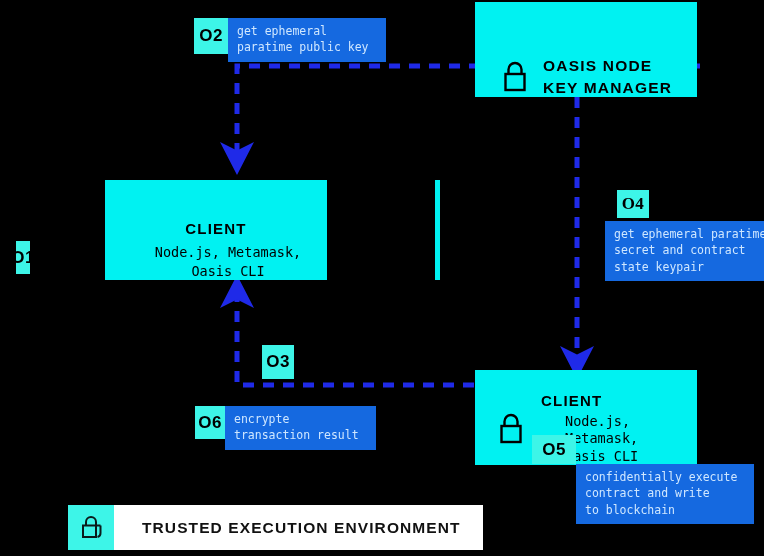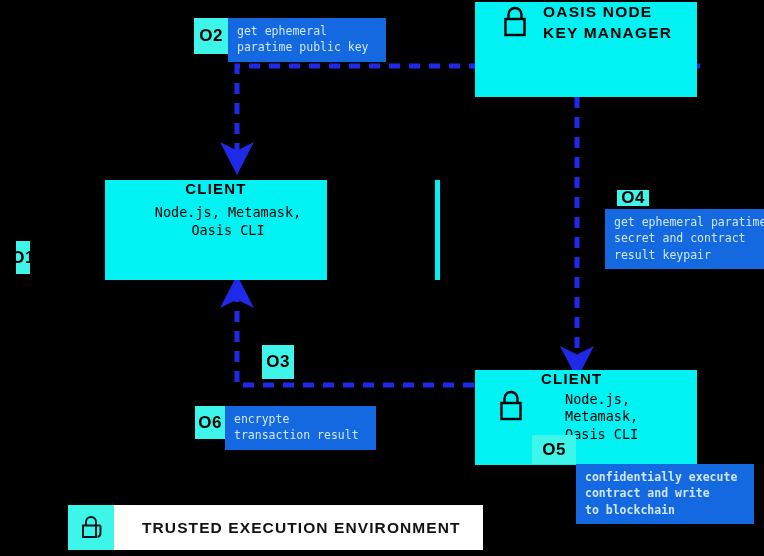--- a/index.html
+++ b/index.html
@@ -8,21 +8,21 @@
     font-family:"Liberation Sans", sans-serif;
     background:#000000;
   }
   .stage{position:absolute;inset:0;}
 
   
   .node{
     position:absolute;
     background:#00f2f2;
     box-sizing:border-box;
-    display:flex;align-items:flex-start;
+    display:flex;align-items:flex-end;
   }
   .node .side{
     position:absolute;top:0;bottom:0;width:5px;background:#00f2f2;
   }
   .node-title{
     font-weight:bold;letter-spacing:1.2px;color:#000;
     font-family:"Liberation Sans", sans-serif;
   }
   .node-sub{
     color:#000;font-family:"DejaVu Sans Mono", monospace;
@@ -85,29 +85,29 @@
   #callout-02 .badge{width:34px;height:36px;}
   
   #callout-03{left:250px;top:345px;}
   #callout-03 .badge{width:32px;height:34px;}
   
   #callout-06{left:183px;top:406px;}
   #callout-06 .badge{width:30px;height:33px;}
 
   
   #callout-04{position:absolute;left:605px;top:190px;display:flex;flex-direction:column;align-items:flex-start;}
-  #callout-04 .badge{width:32px;height:16px;}
+  #callout-04 .badge{width:32px;height:28px;font-family:Liberation Serif, serif;}
   #callout-04 .lbl{margin-top:3px;}
 
   
   #callout-05{position:absolute;left:576px;top:435px;}
   #callout-05 .badge{
     position:absolute;right:-0px;top:0px;width:44px;height:29px;
   }
-  #callout-05 .lbl{position:absolute;left:0;top:29px;font-weight:bold;}
+  #callout-05 .lbl{position:absolute;left:0;top:29px;}
 
   
   .arrows{position:absolute;inset:0;pointer-events:none;}
 
   
   #tee{
     position:absolute;left:68px;top:505px;display:flex;align-items:stretch;
   }
   #tee-icon{
     width:46px;height:45px;background:#3df5e8;
@@ -200,21 +200,21 @@
   </div>
 
   <div class="callout" id="callout-03">
     <div class="badge">O3</div>
   </div>
 
   <div id="callout-04">
     <div class="badge">O4</div>
     <div class="lbl"><span>get ephemeral paratime</span>
 <span>secret and contract</span>
-<span>result keypair</span></div>
+<span>state keypair</span></div>
   </div>
 
   <div id="callout-05">
     <div class="badge">O5</div>
     <div class="lbl"><span>confidentially execute</span>
 <span>contract and write</span>
 <span>to blockchain</span></div>
   </div>
 
   <div class="callout" id="callout-06">

